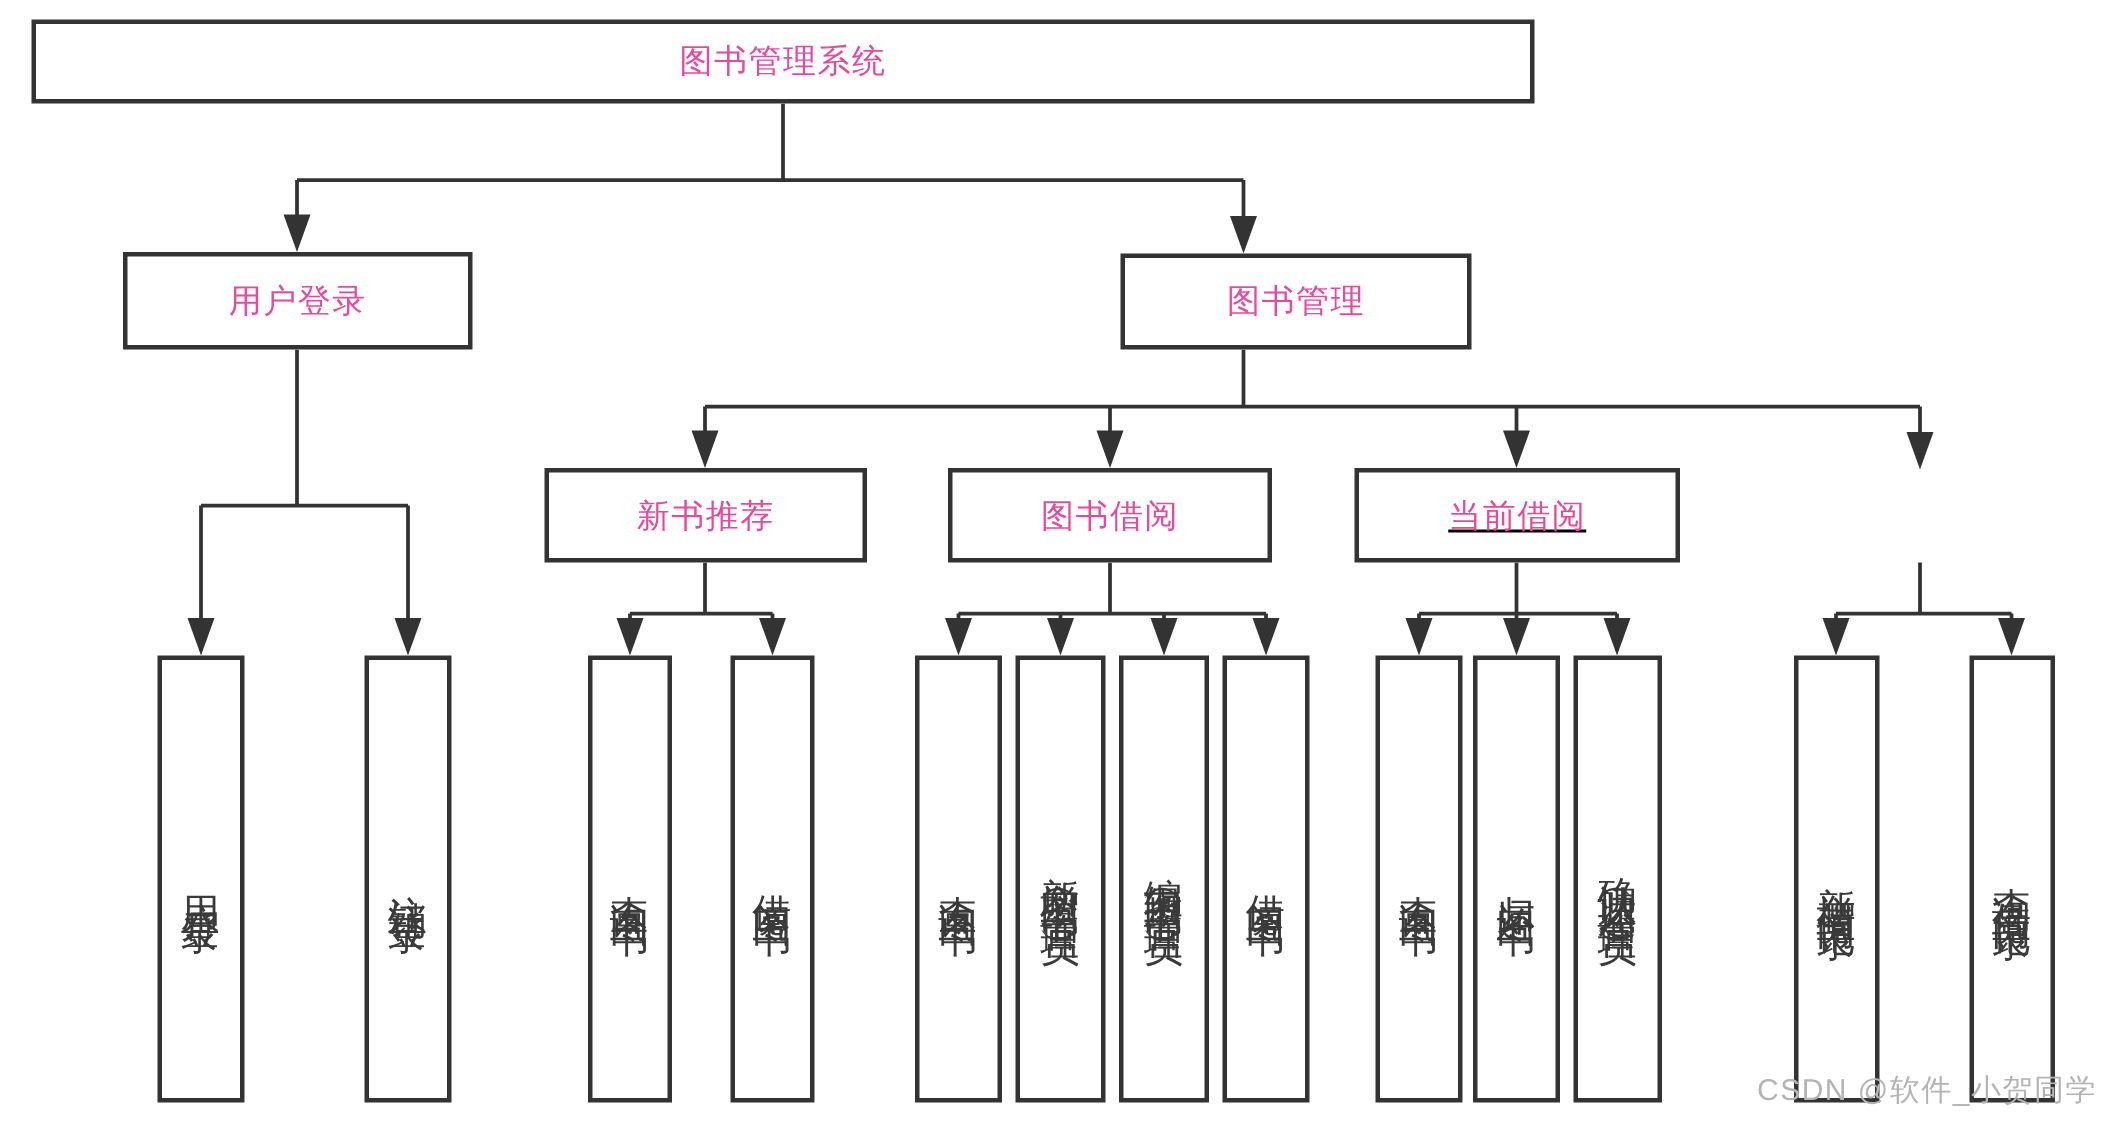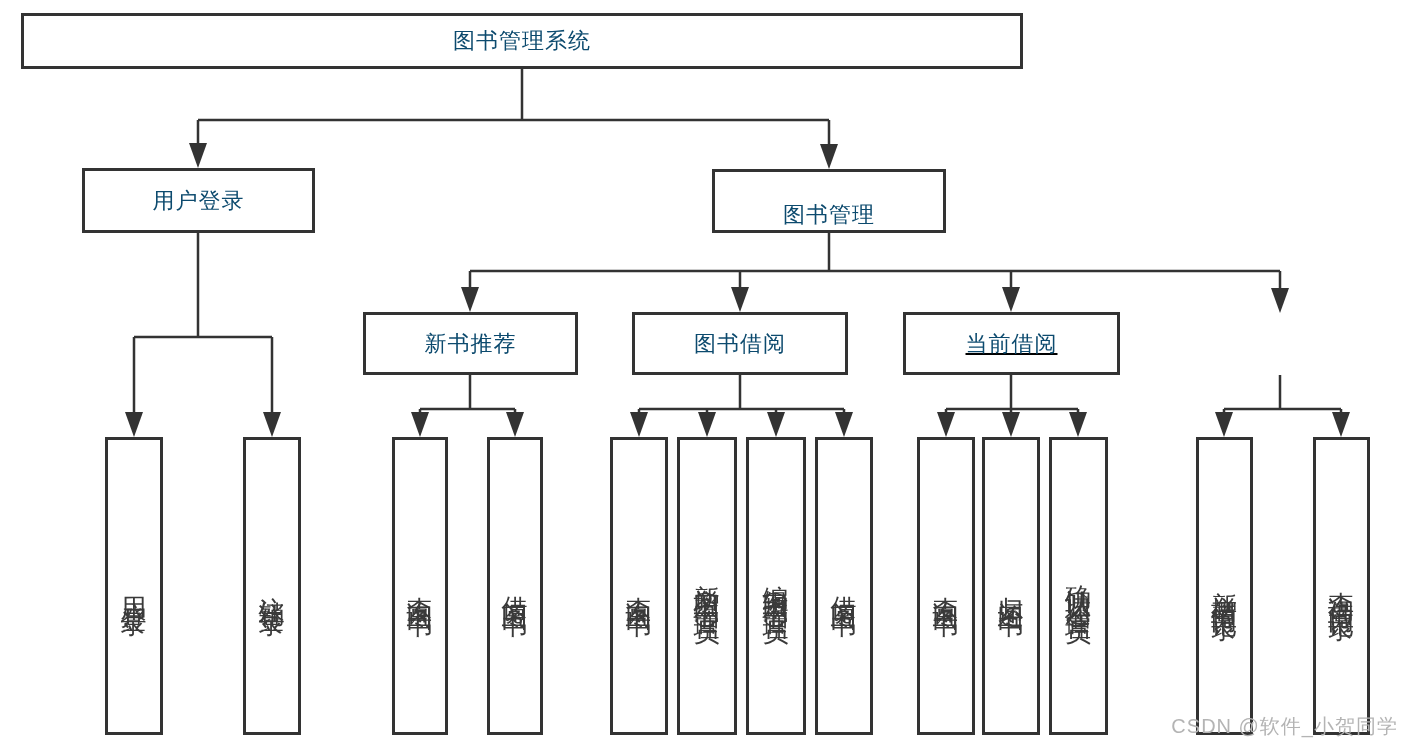--- a/index.html
+++ b/index.html
@@ -5,21 +5,21 @@
   html,body{margin:0;padding:0;background:#ffffff;}
   .canvas{
     position:relative;width:1405px;height:747px;background:#ffffff;
     font-family:"Liberation Sans",sans-serif;overflow:hidden;
   }
   .connectors{position:absolute;left:0;top:0;width:1405px;height:747px;}
   .box{
     position:absolute;box-sizing:border-box;border:3px solid #333333;background:#ffffff;
     display:flex;align-items:center;justify-content:center;
   }
-  .hlabel{font-size:22px;color:#0c4a6e;letter-spacing:1px;white-space:nowrap;}
+  .hlabel{font-size:22px;color:#ec4899;letter-spacing:1px;white-space:nowrap;}
   .vlabel{
     writing-mode:vertical-rl;text-orientation:mixed;
     font-size:26px;color:#3a3a3a;letter-spacing:5px;line-height:1;
   }
   .leaf{top:437px;height:298px;}
   .watermark{
     position:absolute;right:7px;bottom:7px;font-size:20px;color:#b4b4b4;
     letter-spacing:1px;white-space:nowrap;
   }
 </style>
@@ -91,21 +91,21 @@
     </g>
   </svg>
 
   <div class="box" style="left:21px;top:13px;width:1002px;height:56px;">
     <span class="hlabel">图书管理系统</span>
   </div>
 
   <div class="box" style="left:82px;top:168px;width:233px;height:65px;">
     <span class="hlabel">用户登录</span>
   </div>
-  <div class="box" style="left:712px;top:169px;width:234px;height:64px;align-items:flex-end;">
+  <div class="box" style="left:747px;top:169px;width:234px;height:64px;">
     <span class="hlabel">图书管理</span>
   </div>
 
   <div class="box" style="left:363px;top:312px;width:215px;height:63px;">
     <span class="hlabel">新书推荐</span>
   </div>
   <div class="box" style="left:632px;top:312px;width:216px;height:63px;">
     <span class="hlabel">图书借阅</span>
   </div>
   <div class="box" style="left:903px;top:312px;width:217px;height:63px;text-decoration:underline;">

